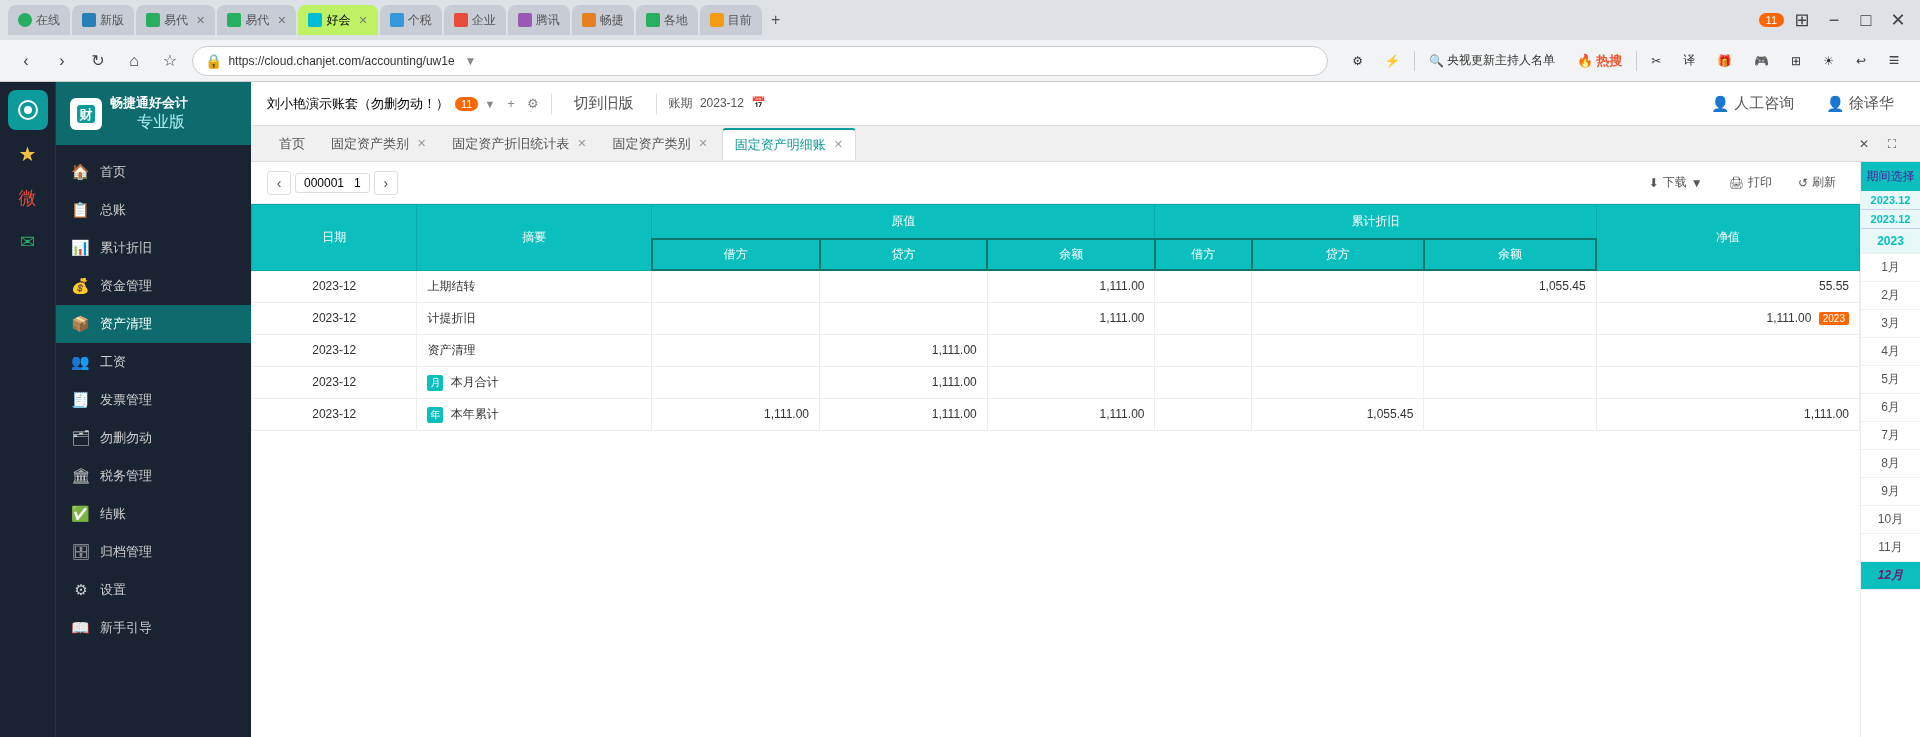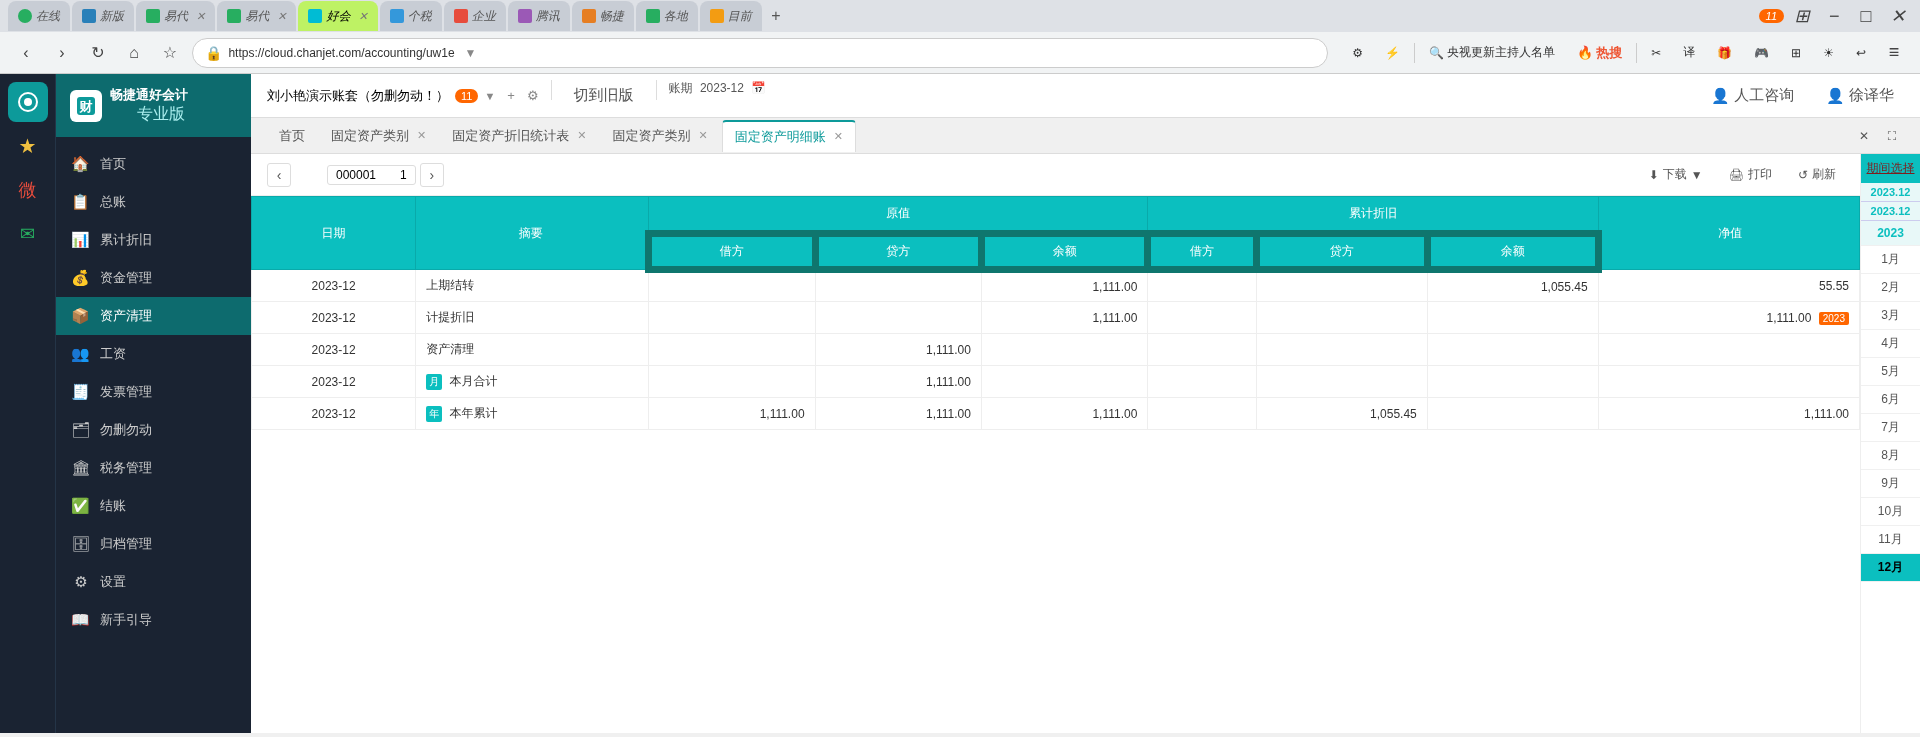--- a/index.html
+++ b/index.html
@@ -1,17 +1,17 @@
 <!DOCTYPE html>
 <html><head>
   <meta charset="utf-8">
   <style>
     * { box-sizing: border-box; margin: 0; padding: 0; }
     body { font-family: 'Microsoft YaHei', Arial, sans-serif; font-size: 12px; background: #f0f0f0; overflow: hidden; }
-    .tab-bar { display: flex; align-items: center; height: 32px; background: #dee1e6; padding: 0 8px; gap: 2px; font-style: italic; }
+    .tab-bar { display: flex; align-items: center; height: 40px; background: #dee1e6; padding: 0 8px; gap: 2px; }
     .browser-tab { display: flex; align-items: center; height: 30px; padding: 0 10px; border-radius: 8px 8px 0 0; font-size: 12px; cursor: pointer; gap: 4px; max-width: 160px; white-space: nowrap; overflow: hidden; }
     .browser-tab.active { background: #bef264; }
     .browser-tab.inactive { background: #c8cdd5; color: #555; }
     .browser-tab .tab-close { margin-left: 4px; color: #777; font-size: 11px; cursor: pointer; }
     .tab-add-btn { width: 24px; height: 24px; display: flex; align-items: center; justify-content: center; cursor: pointer; color: #555; font-size: 16px; }
 
     .address-bar-row { display: flex; align-items: center; height: 42px; background: #f1f3f4; padding: 0 12px; gap: 8px; border-bottom: 1px solid #ccc; }
     .nav-btn { width: 28px; height: 28px; display: flex; align-items: center; justify-content: center; cursor: pointer; color: #444; font-size: 16px; border-radius: 50%; }
     .address-box { flex: 1; height: 30px; background: #fff; border: 1px solid #ccc; border-radius: 15px; display: flex; align-items: center; padding: 0 12px; gap: 6px; font-size: 12px; color: #333; }
     .right-tools { display: flex; align-items: center; gap: 6px; margin-left: 8px; }
@@ -32,61 +32,61 @@
     .sidebar-icon { width: 18px; height: 18px; display: flex; align-items: center; justify-content: center; font-size: 15px; }
     .sidebar-label { font-size: 13px; }
 
     
     .icon-bar { width: 56px; background: #1a2332; display: flex; flex-direction: column; align-items: center; padding: 8px 0; gap: 4px; flex-shrink: 0; border-right: 1px solid #243447; }
     .icon-bar-item { width: 40px; height: 40px; display: flex; align-items: center; justify-content: center; border-radius: 8px; cursor: pointer; color: #aaa; font-size: 20px; }
     .icon-bar-item.active-bar { background: #0d9a9a; color: #fff; }
 
     
     .main-content { flex: 1; background: #f5f5f5; display: flex; flex-direction: column; height: 100%; overflow: hidden; }
-    .app-header { background: #fff; border-bottom: 1px solid #ddd; padding: 6px 16px; display: flex; gap: 12px; height: 44px; }
+    .app-header { background: #fff; border-bottom: 1px solid #ddd; padding: 6px 16px; display: flex; align-items: center; gap: 12px; height: 44px; }
     .account-info { display: flex; align-items: center; gap: 6px; font-size: 13px; }
     .account-badge { background: #ff6600; color: #fff; border-radius: 10px; padding: 1px 6px; font-size: 11px; }
     .header-btn { display: flex; align-items: center; gap: 4px; padding: 4px 10px; border-radius: 4px; cursor: pointer; font-size: 15px; color: #555; }
     .period-info { font-size: 12px; color: #555; }
     .divider-v { width: 1px; height: 20px; background: #ddd; }
 
     
     .page-tabs { display: flex; align-items: center; background: #f0f0f0; border-bottom: 1px solid #ddd; padding: 0 16px; height: 36px; gap: 2px; }
     .page-tab { display: flex; align-items: center; gap: 4px; padding: 6px 12px; cursor: pointer; font-size: 13px; border-radius: 4px 4px 0 0; color: #555; white-space: nowrap; }
     .page-tab.active { background: #fff; color: #0d9a9a; border-top: 2px solid #0d9a9a; border-left: 1px solid #ddd; border-right: 1px solid #ddd; }
     .page-tab .tab-x { color: #999; margin-left: 4px; font-size: 11px; }
 
     
     .content-area { flex: 1; overflow-y: auto; padding: 0; display: flex; }
     .ledger-panel { flex: 1; background: #fff; display: flex; flex-direction: column; }
     .ledger-toolbar { display: flex; align-items: center; padding: 8px 16px; gap: 8px; border-bottom: 1px solid #eee; }
     .nav-page { display: flex; align-items: center; gap: 4px; }
     .page-nav-btn { width: 24px; height: 24px; display: flex; align-items: center; justify-content: center; border: 1px solid #ddd; border-radius: 3px; cursor: pointer; font-size: 14px; color: #555; }
-    .page-num-box { display: flex; align-items: center; gap: 20px; background: #fff; border: 1px solid #ddd; border-radius: 3px; padding: 2px 8px; font-size: 12px; min-width: 70px; justify-content: flex-end; margin-left: 32px; }
+    .page-num-box { display: flex; align-items: center; gap: 6px; background: #fff; border: 1px solid #ddd; border-radius: 3px; padding: 2px 8px; font-size: 12px; min-width: 70px; justify-content: flex-end; }
     .toolbar-right { margin-left: auto; display: flex; align-items: center; gap: 10px; }
     .toolbar-action { display: flex; align-items: center; gap: 4px; cursor: pointer; color: #555; font-size: 12px; padding: 4px 8px; border-radius: 3px; }
 
     
     .ledger-table-wrap { flex: 1; overflow-x: auto; }
     table { width: 100%; border-collapse: collapse; font-size: 12px; }
     .thead-row1 th { background: #0bbfbf; color: #fff; text-align: center; padding: 8px 20px; border: 1px solid #09aaaa; font-weight: 500; }
-    .thead-row2 th { background: #0bbfbf; color: #fff; text-align: center; padding: 6px; border: 7px solid #0f766e; font-weight: 400; }
+    .thead-row2 th { background: #0bbfbf; color: #fff; text-align: center; padding: 6px; border: 2px solid #0f766e; font-weight: 400; }
     tbody tr { border-bottom: 1px solid #eee; }
     td { padding: 7px 10px; text-align: right; border: 1px solid #eee; color: #333; font-size: 12px; }
     td.left { text-align: left; }
     td.center { text-align: center; }
     .row-tag { display: inline-flex; align-items: center; justify-content: center; width: 16px; height: 16px; border-radius: 2px; background: #0bbfbf; color: #fff; font-size: 10px; margin-right: 4px; }
     .year-tag { background: #ff6600; color: #fff; border-radius: 2px; padding: 1px 4px; font-size: 10px; margin-left: 4px; }
 
     
     .period-panel { width: 60px; background: #fff; border-left: 1px solid #eee; display: flex; flex-direction: column; }
-    .period-header { background: #0bbfbf; color: #7f1d1d; text-align: center; padding: 6px 4px; font-size: 12px; font-weight: 500; text-decoration: underline; }
+    .period-header { background: #0bbfbf; color: #4c1d95; text-align: center; padding: 6px 4px; font-size: 12px; font-weight: 500; }
     .period-selected { background: #e8f8f8; color: #0bbfbf; font-size: 11px; text-align: center; padding: 3px 2px; font-weight: bold; border-bottom: 1px solid #cce; }
     .period-item { text-align: center; padding: 5px 2px; font-size: 12px; color: #555; cursor: pointer; border-bottom: 1px solid #f0f0f0; }
-    .period-item.active-period { background: #0bbfbf; color: #000000; font-weight: bold; }
+    .period-item.active-period { background: #0bbfbf; color: #701a75; font-weight: bold; font-style: italic; }
 
     .page-tabs-close-area { margin-left: auto; display: flex; align-items: center; gap: 4px; }
     .tabs-ctrl-btn { width: 24px; height: 24px; display: flex; align-items: center; justify-content: center; cursor: pointer; color: #555; border-radius: 3px; }
   </style>
 </head>
 <body>
 
 <div style="position:relative; width:1920px;">
 
   <div class="tab-bar">

